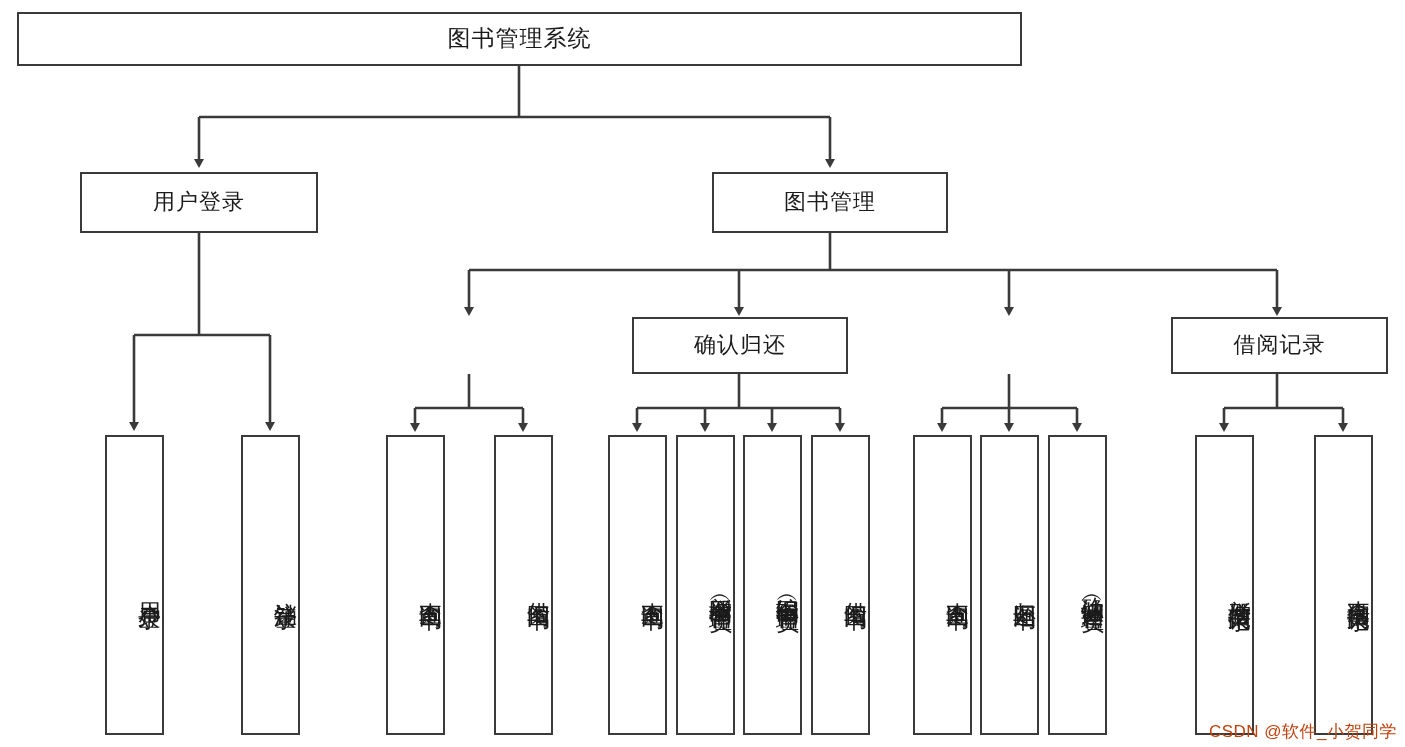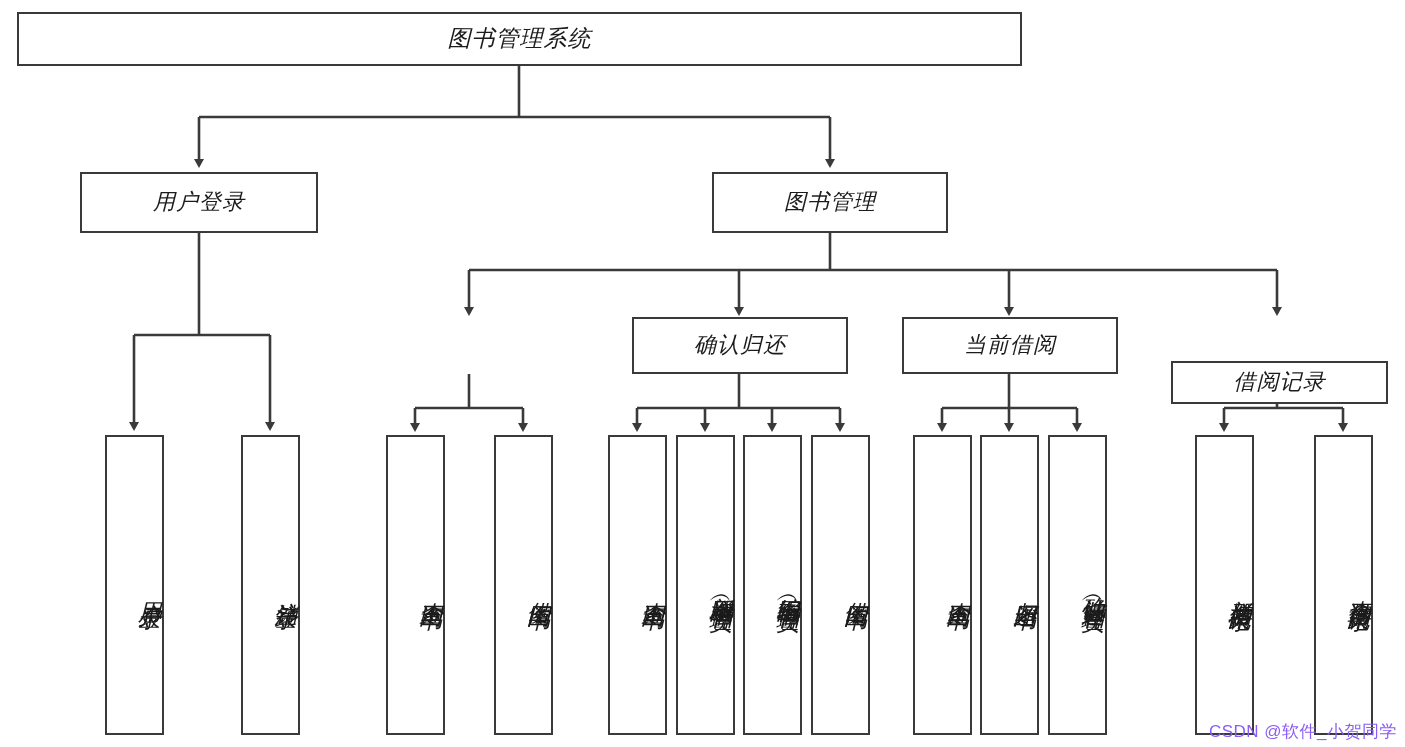--- a/index.html
+++ b/index.html
@@ -27,21 +27,20 @@
   }
   .node {
     position: absolute;
     box-sizing: border-box;
     background: #ffffff;
     border: 2px solid #3a3a3a;
     display: flex;
     align-items: center;
     justify-content: center;
     color: #1b1b1b;
-    font-style: italic;
   }
   .node-h {
     font-size: 22px;
     letter-spacing: 1px;
     line-height: 1.1;
   }
   .node-root {
     font-size: 23px;
   }
   .node-v {
@@ -57,21 +56,21 @@
   .node-v .vlabel {
     writing-mode: vertical-rl;
     text-orientation: upright;
     display: block;
   }
   .watermark {
     position: absolute;
     right: 8px;
     bottom: 4px;
     font-size: 17px;
-    color: #8b5cf6;
+    color: #c2410c;
     letter-spacing: 0.5px;
     white-space: nowrap;
   }
 </style>
 </head>
 <body>
 
 <div id="diagram-root">
 
   <svg id="edge-layer" viewBox="0 0 1405 747" width="1405" height="747" xmlns="http://www.w3.org/2000/svg">
@@ -131,24 +130,21 @@
   <div class="node node-h" style="left:80px; top:172px; width:238px; height:61px;">
     <span>用户登录</span>
   </div>
   <div class="node node-h" style="left:712px; top:172px; width:236px; height:61px;">
     <span>图书管理</span>
   </div>
 
   <div class="node node-h" style="left:632px; top:317px; width:216px; height:57px;">
     <span>确认归还</span>
   </div>
-  <div class="node node-h" style="left:902px; top:317px; width:216px; height:57px;">
-    <span>当前借阅</span>
-  </div>
-  <div class="node node-h" style="left:1171px; top:317px; width:217px; height:43px;margin-top:44px;">
+  <div class="node node-h" style="left:1171px; top:317px; width:217px; height:57px;">
     <span>借阅记录</span>
   </div>
 
   <div class="node node-v" style="left:105px; top:435px; width:59px; height:300px;">
     <span class="vlabel">用户登录</span>
   </div>
   <div class="node node-v" style="left:241px; top:435px; width:59px; height:300px;">
     <span class="vlabel">注销登录</span>
   </div>
 

